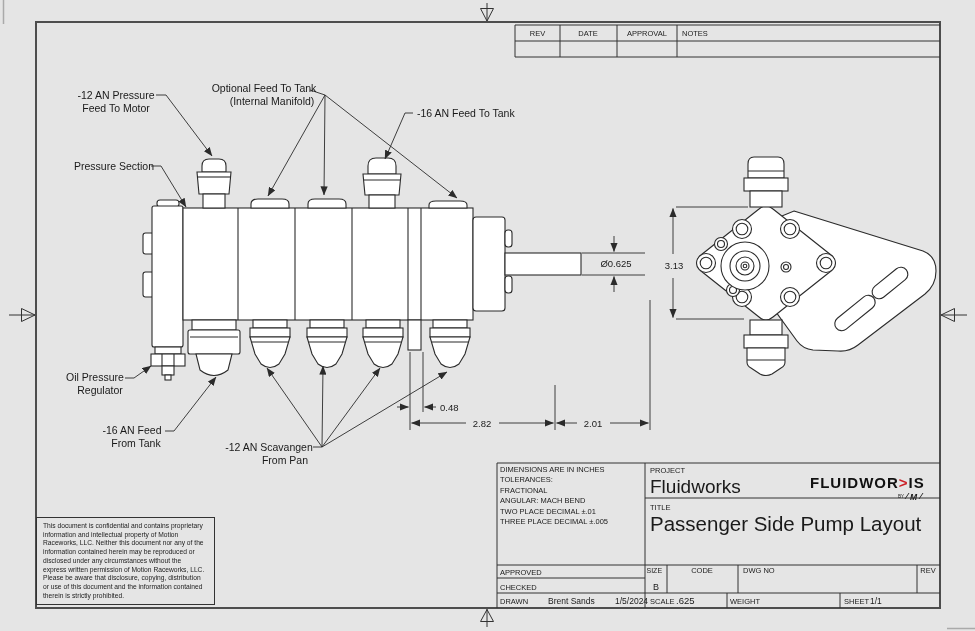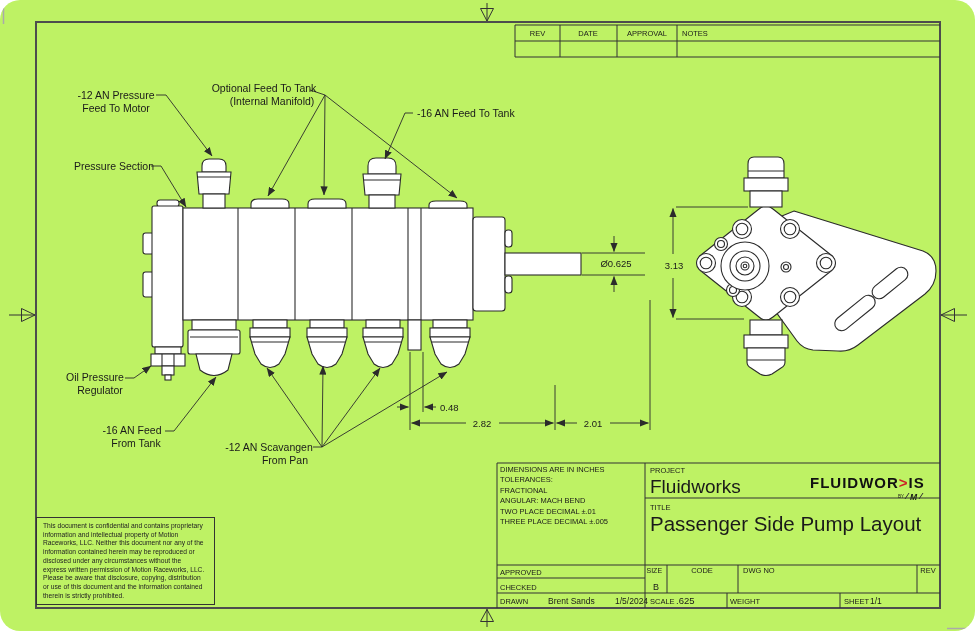--- a/index.html
+++ b/index.html
@@ -1,17 +1,17 @@
 <!DOCTYPE html>
 <html><head>
 <meta charset="utf-8">
 <style>
   html,body{margin:0;padding:0;background:#fff;}
-  #sheet{position:relative;width:975px;height:631px;background:#bef264;overflow:hidden;
-         font-family:"Liberation Sans", sans-serif;border-radius:20px;}
+  #sheet{position:relative;width:975px;height:631px;background:#e5e5e5;overflow:hidden;
+         font-family:"Liberation Sans", sans-serif;}
   svg{position:absolute;left:0;top:0;}
   svg text{font-family:"Liberation Sans", sans-serif;fill:#1a1a1a;stroke:none;}
   .s *{stroke:#2b2b2b;stroke-width:1.1;fill:#ffffff;}
   .s .nf{fill:none;}
   .thin *{stroke:#2b2b2b;stroke-width:0.9;fill:none;}
   .tbl line{stroke:#333;stroke-width:1;}
   .t75{font-size:7.5px;} .t85{font-size:8.5px;} .t9{font-size:9px;}
   .t95{font-size:9.5px;} .t105{font-size:10.5px;}
   .t19{font-size:19px;} .t205{font-size:20.5px;}
   .mid{text-anchor:middle;}

